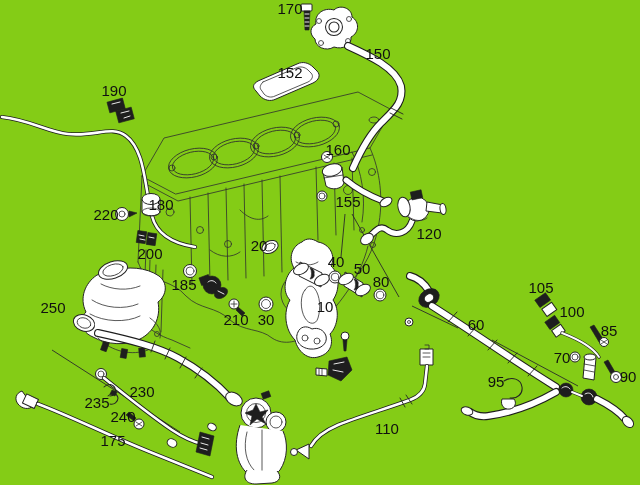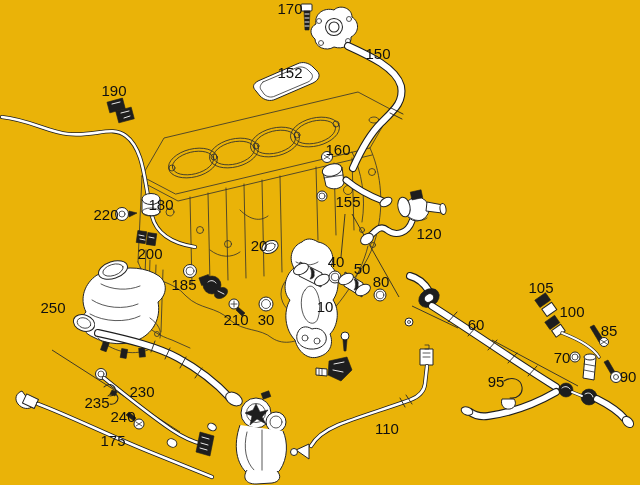--- a/index.html
+++ b/index.html
@@ -1,16 +1,16 @@
 <!DOCTYPE html>
 <html><head>
 <meta charset="utf-8">
 <style>
   html,body{margin:0;padding:0;background:#ffffff}
-  .stage{position:relative;width:640px;height:485px;background:#eab308;overflow:hidden}
+  .stage{position:relative;width:640px;height:485px;background:#84cc16;overflow:hidden}
   svg{display:block}
   .lbl{font-family:"Liberation Sans",sans-serif;font-size:15px;fill:#101010;text-anchor:middle}
   .ln{fill:none;stroke:#2e2e2e;stroke-width:.8;stroke-linecap:round;stroke-linejoin:round}
   .ln1{fill:none;stroke:#242424;stroke-width:1.05;stroke-linecap:round;stroke-linejoin:round}
   .ldr{fill:none;stroke:#2a2a2a;stroke-width:.9}
   .wt{fill:#ffffff;stroke:#242424;stroke-width:1;stroke-linejoin:round}
   .dk{fill:#1e1e1e;stroke:#1e1e1e;stroke-width:.6;stroke-linejoin:round}
   .wm{fill:none;stroke:#ffffff;stroke-width:.9;stroke-linecap:round}
   .rib{fill:none;stroke:#242424;stroke-width:.9;stroke-linecap:round}
   .h8o{fill:none;stroke:#1e1e1e;stroke-width:8;stroke-linecap:round;stroke-linejoin:round}

